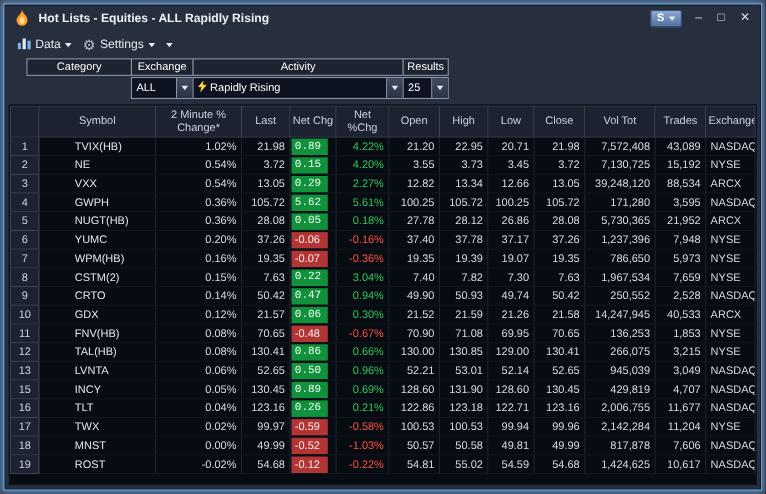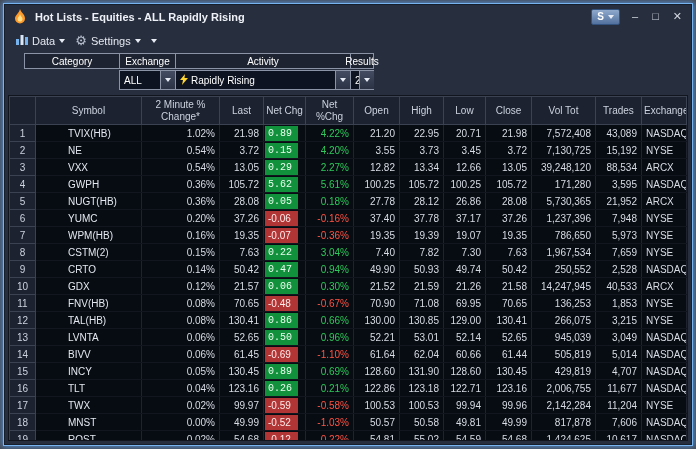--- a/index.html
+++ b/index.html
@@ -119,37 +119,37 @@
       <div class="flabel">Exchange</div>
       <div class="fselect">
         <span class="txt">
             <span>ALL</span>
           </span>
         <span class="dd">
             <span class="car"></span>
           </span>
       </div>
     </div>
-    <div class="fgroup" style="width:176px;">
+    <div class="fgroup" style="width:192px;">
       <div class="flabel">Activity</div>
       <div class="fselect">
         <span class="txt">
           <span>
             <svg width="8" height="11" viewBox="0 0 8 11">
                 <polygon points="5,0 0,6 3,6 2,11 8,4 4.5,4" style="fill:var(--bolt);"></polygon>
               </svg>
           </span>
           <span>Rapidly Rising</span>
         </span>
         <span class="dd">
             <span class="car"></span>
           </span>
       </div>
     </div>
-    <div class="fgroup" style="width:24px;">
+    <div class="fgroup" style="width:42px;">
       <div class="flabel">Results</div>
       <div class="fselect">
         <span class="txt">
             <span>25</span>
           </span>
         <span class="dd">
             <span class="car"></span>
           </span>
       </div>
     </div>
@@ -379,35 +379,20 @@
             <td class="num pct pos-t">0.96%</td>
             <td class="num">52.21</td>
             <td class="num">53.01</td>
             <td class="num">52.14</td>
             <td class="num">52.65</td>
             <td class="num">945,039</td>
             <td class="num">3,049</td>
             <td class="exch">NASDAQ</td>
           </tr>
           <tr>
-            <td class="rownum">14</td>
-            <td class="sym">BIVV</td>
-            <td class="num">0.06%</td>
-            <td class="num">61.45</td>
-            <td class="chg"><span class="chip neg">-0.69</span></td>
-            <td class="num pct neg-t">-1.10%</td>
-            <td class="num">61.64</td>
-            <td class="num">62.04</td>
-            <td class="num">60.66</td>
-            <td class="num">61.44</td>
-            <td class="num">505,819</td>
-            <td class="num">5,014</td>
-            <td class="exch">NASDAQ</td>
-          </tr>
-          <tr>
             <td class="rownum">15</td>
             <td class="sym">INCY</td>
             <td class="num">0.05%</td>
             <td class="num">130.45</td>
             <td class="chg"><span class="chip pos">0.89</span></td>
             <td class="num pct pos-t">0.69%</td>
             <td class="num">128.60</td>
             <td class="num">131.90</td>
             <td class="num">128.60</td>
             <td class="num">130.45</td>

